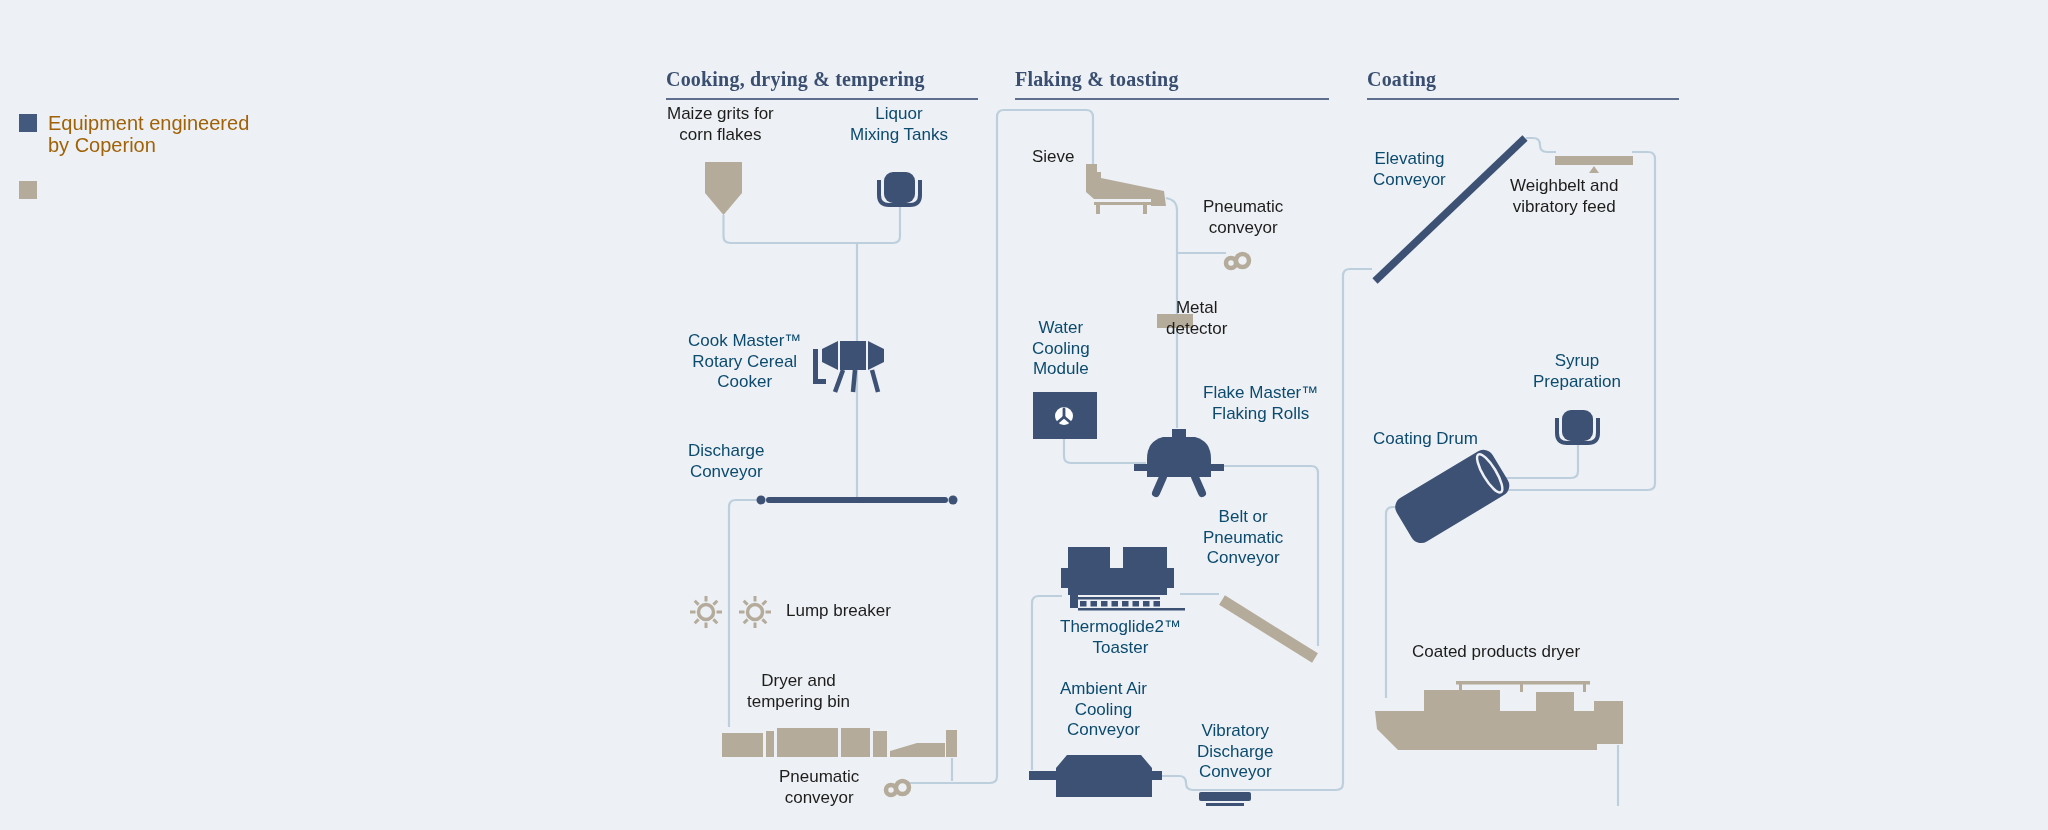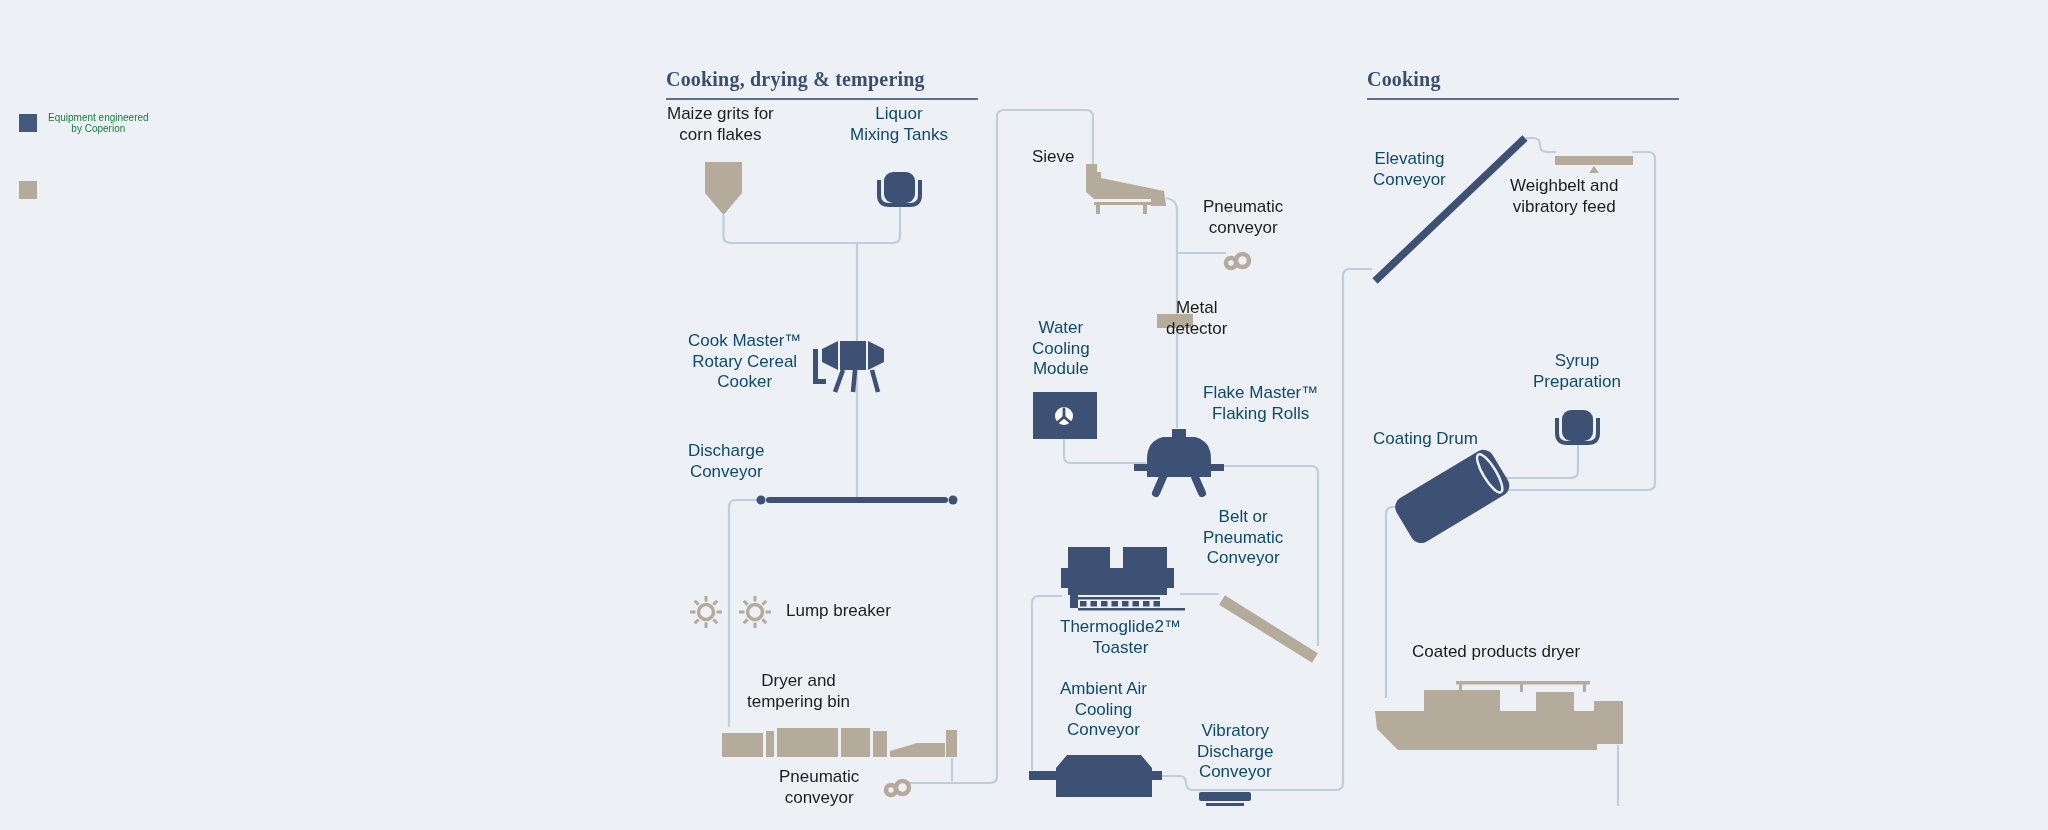--- a/index.html
+++ b/index.html
@@ -15,21 +15,21 @@
   }
   .lbl.blue{color:#0c4a6e;}
   .section-header{
     position:absolute;font-size:20px;font-weight:bold;color:#3a4e70;
     padding-bottom:7px;border-bottom:2.5px solid #5d6e8e;letter-spacing:.2px;font-family:Liberation Serif, serif;
   }
   .legend-item{position:absolute;display:flex;gap:11px;align-items:flex-start;}
   .legend-swatch{width:18px;height:18px;flex:0 0 auto;margin-top:2px;}
   .legend-swatch.navy{background:#44597e;}
   .legend-swatch.tan{background:#b5ab9b;}
-  .legend-text{font-size:10px;line-height:1.12;color:#15803d;white-space:pre-line;text-align:center;}
+  .legend-text{font-size:20px;line-height:1.12;color:#a16207;white-space:pre-line;}
 </style>
 </head>
 <body>
 
 <div class="canvas">
 
   <svg class="layer" width="2048" height="830" viewBox="0 0 2048 830">
 
     <g stroke="#bdcfdd" stroke-width="2.2" fill="none">
       <path d="M723.5 215 V236 Q723.5 243 730.5 243 H857"></path>
@@ -224,21 +224,22 @@
   <div class="legend-item" style="left:19px;top:112px;width:260px">
     <span class="legend-swatch navy"></span>
     <span class="legend-text">Equipment engineered
 by Coperion</span>
   </div>
   <div class="legend-item" style="left:19px;top:179px;width:280px">
     <span class="legend-swatch tan"></span>
   </div>
 
   <div class="section-header" style="left:666px;top:68px;width:312px">Cooking, drying &amp; tempering</div>
-  <div class="section-header" style="left:1367px;top:68px;width:312px">Cooking</div>
+  <div class="section-header" style="left:1015px;top:68px;width:314px">Flaking &amp; toasting</div>
+  <div class="section-header" style="left:1367px;top:68px;width:312px">Coating</div>
 
   <div class="lbl" style="left:667px;top:104px">Maize grits for
 corn flakes</div>
   <div class="lbl blue" style="left:850px;top:104px">Liquor
 Mixing Tanks</div>
   <div class="lbl blue" style="left:688px;top:331px">Cook Master™
 Rotary Cereal
 Cooker</div>
   <div class="lbl blue" style="left:688px;top:441px">Discharge
 Conveyor</div>

